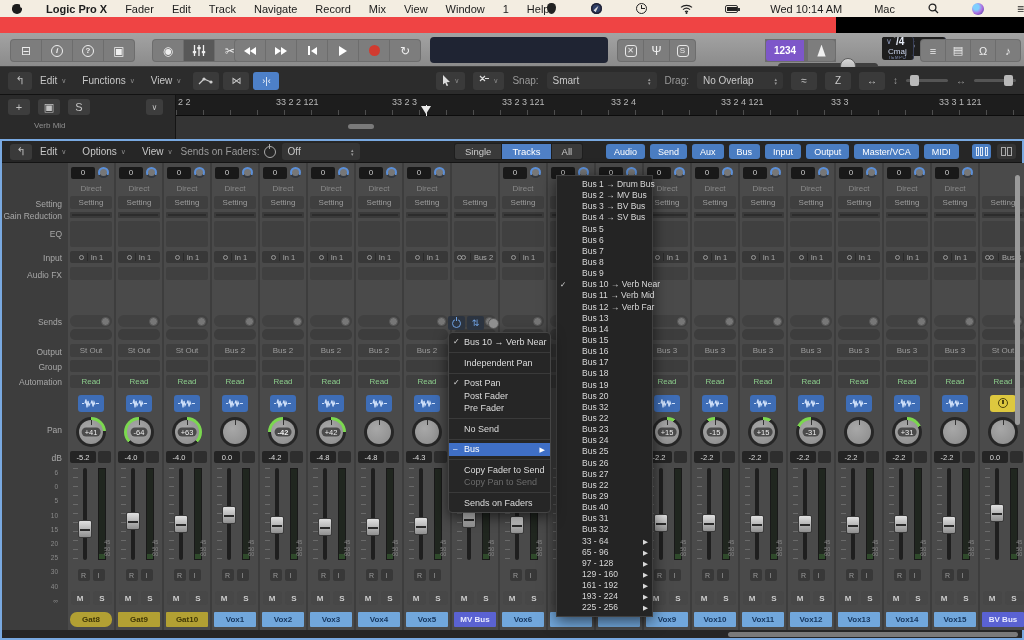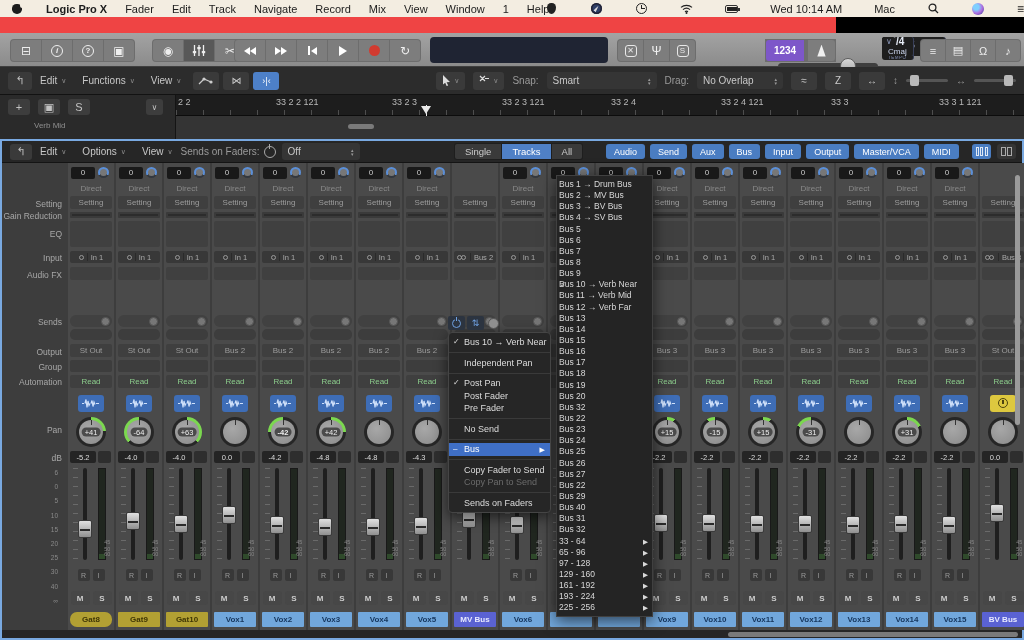--- a/index.html
+++ b/index.html
@@ -191,21 +191,21 @@
   #sendmenu { position:absolute; left:448px; top:332px; width:103px; background:#262626; border:1px solid #454545;
     border-radius:4px; box-shadow:0 4px 14px rgba(0,0,0,.6); z-index:55; padding:3px 0; font-size:9px; color:#dcdcdc; }
   #sendmenu .mi { position:relative; height:12.5px; line-height:12.5px; padding-left:15px; white-space:nowrap; }
   #sendmenu .mi .chk { position:absolute; left:4px; font-size:8px; }
   #sendmenu .mi.hl { background:#3f6fc6; color:#fff; }
   #sendmenu .mi.dis { color:#6b6b6b; }
   #sendmenu .mi .arr { position:absolute; right:5px; font-size:7px; top:0.5px; }
   #sendmenu .sep { height:1px; background:#3a3a3a; margin:3.5px 0; }
   #bussub { position:absolute; left:556px; top:175px; width:97px; background:#242424; border:1px solid #404040;
     box-shadow:0 4px 14px rgba(0,0,0,.6); z-index:54; padding:3px 0; font-size:8.5px; color:#d8d8d8; }
-  #bussub .bi { position:relative; height:11.15px; line-height:11.15px; padding-left:2px; white-space:nowrap; }
+  #bussub .bi { position:relative; height:11.15px; line-height:11.15px; padding-left:25px; white-space:nowrap; }
   #bussub .bi .chk { position:absolute; left:3px; font-size:7.5px; }
   #bussub .bi .arr { position:absolute; right:4px; font-size:6.5px; }
 
   .wavepath { stroke:#cfe0fa; stroke-width:1.2; fill:none; }
 </style>
 </head>
 <body>
 
 <div id="screen">
 

